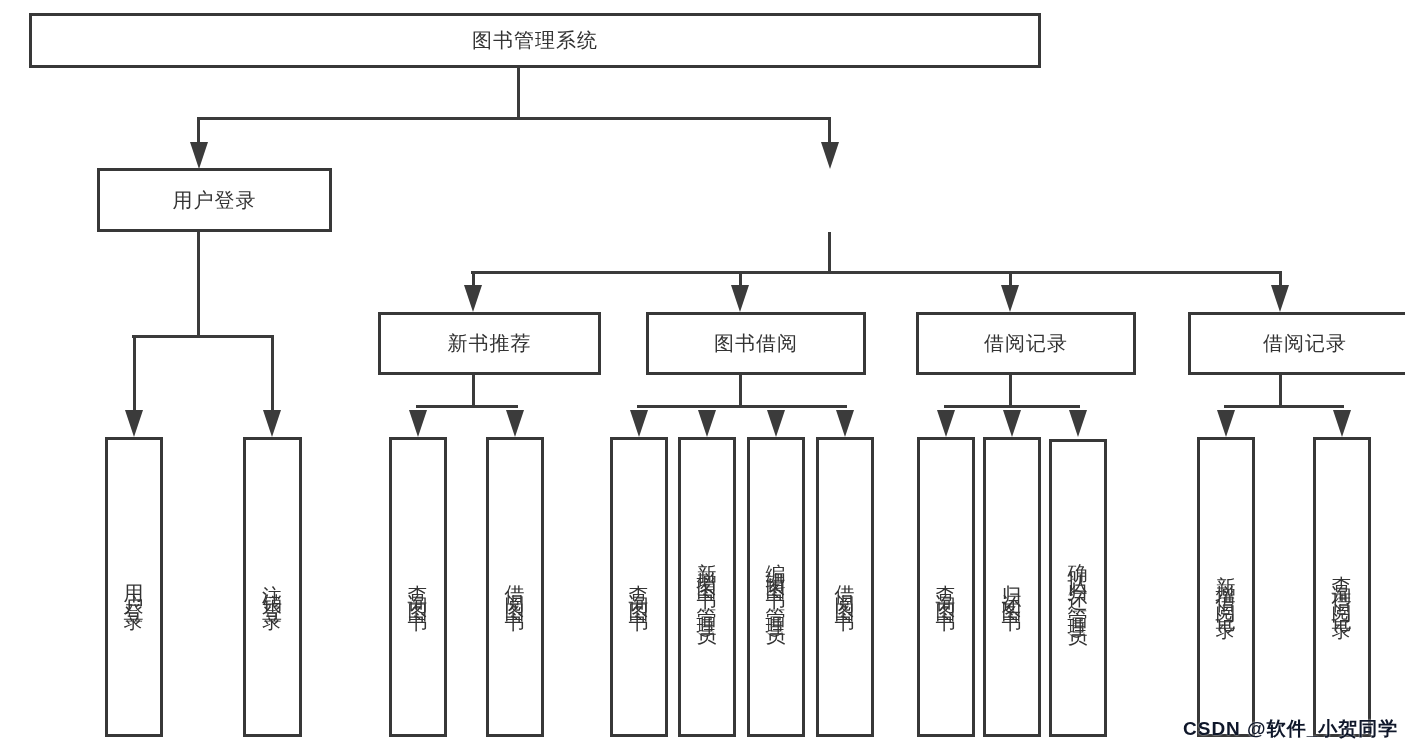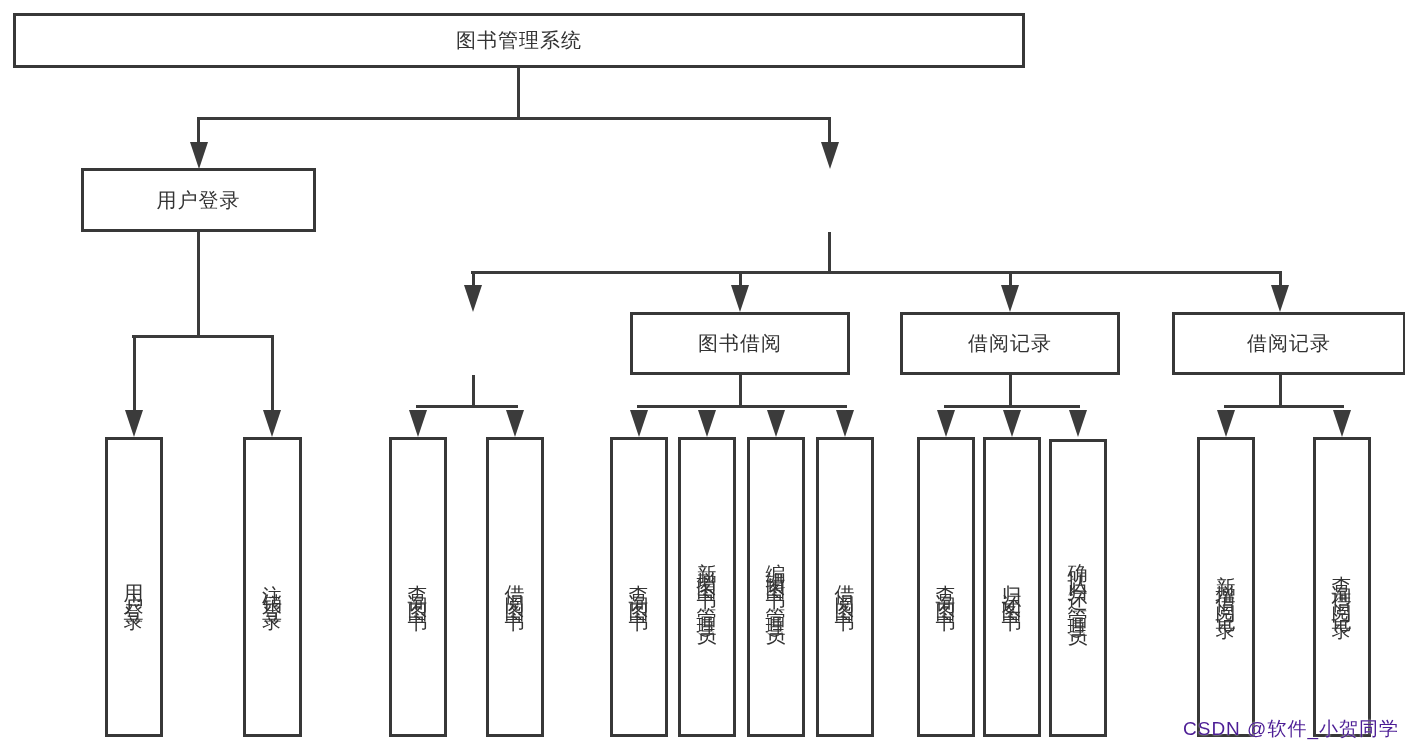--- a/index.html
+++ b/index.html
@@ -17,20 +17,21 @@
     box-sizing: border-box;
     border: 3px solid #383838;
     background: #ffffff;
     display: flex;
     align-items: center;
     justify-content: center;
     font-size: 20px;
     letter-spacing: 1px;
     color: #333333;
     z-index: 2;
+    margin-left: 16px;
   }
   .vbox {
     position: absolute;
     box-sizing: border-box;
     border: 3px solid #383838;
     background: #ffffff;
     display: flex;
     align-items: center;
     justify-content: center;
     writing-mode: vertical-rl;
@@ -48,25 +49,26 @@
     border-left: 9px solid transparent;
     border-right: 9px solid transparent;
     border-top: 27px solid #3b3b3b;
     z-index: 1;
   }
   .watermark {
     position: absolute;
     left: 1183px;
     top: 716px;
     font-size: 19px;
-    color: #4c1d95;
+    color: #0f172a;
     letter-spacing: 1px;
     white-space: nowrap;
     z-index: 3;
     text-shadow: 0 0 2px #ffffff;
+    font-weight: bold;
   }
 </style>
 </head>
 <body>
 
 <div id="stage">
 
   <div class="box" style="left:13px;top:13px;width:1012px;height:55px">图书管理系统</div>
 
   <div class="vl" style="left:517px;top:66px;height:53px"></div>
@@ -92,20 +94,21 @@
   <div class="hl" style="left:471px;top:271px;width:811px"></div>
   <div class="vl" style="left:472px;top:273px;height:12px"></div>
   <div class="arw" style="left:464px;top:285px"></div>
   <div class="vl" style="left:739px;top:273px;height:12px"></div>
   <div class="arw" style="left:731px;top:285px"></div>
   <div class="vl" style="left:1009px;top:273px;height:12px"></div>
   <div class="arw" style="left:1001px;top:285px"></div>
   <div class="vl" style="left:1279px;top:273px;height:12px"></div>
   <div class="arw" style="left:1271px;top:285px"></div>
 
+  <div class="box" style="left:362px;top:312px;width:223px;height:63px">新书推荐</div>
   <div class="box" style="left:630px;top:312px;width:220px;height:63px">图书借阅</div>
   <div class="box" style="left:900px;top:312px;width:220px;height:63px">借阅记录</div>
   <div class="box" style="left:1172px;top:312px;width:234px;height:63px">借阅记录</div>
 
   <div class="vl" style="left:472px;top:375px;height:32px"></div>
   <div class="hl" style="left:416px;top:405px;width:102px"></div>
   <div class="arw" style="left:409px;top:410px"></div>
   <div class="arw" style="left:506px;top:410px"></div>
 
   <div class="vl" style="left:739px;top:375px;height:32px"></div>

